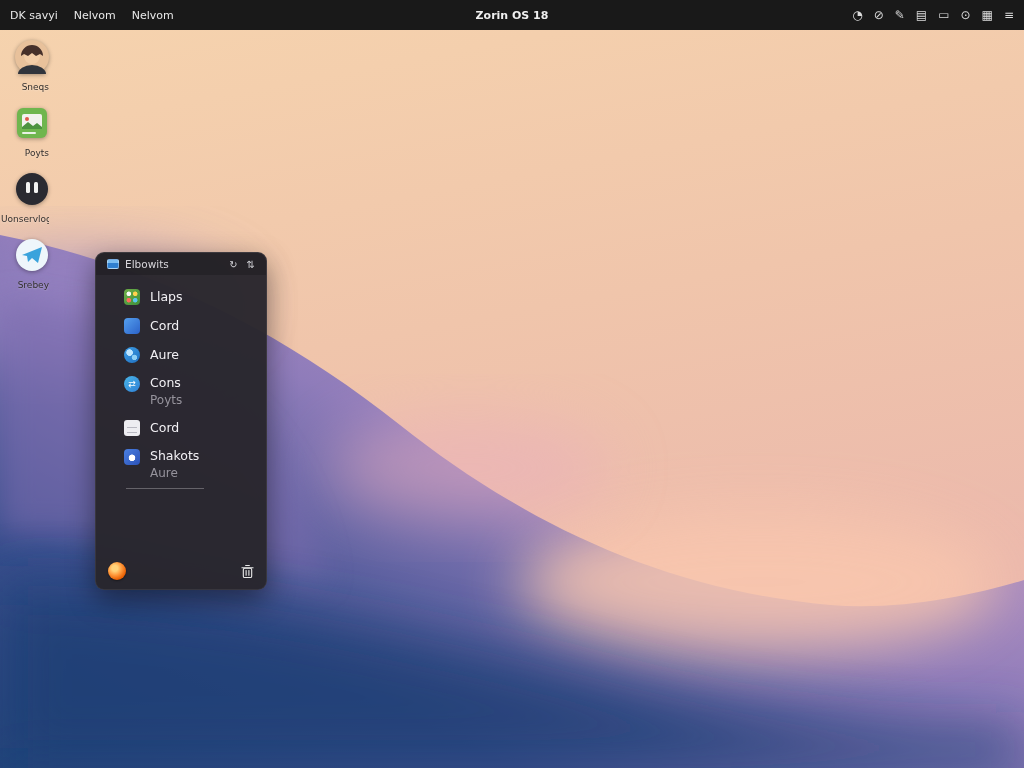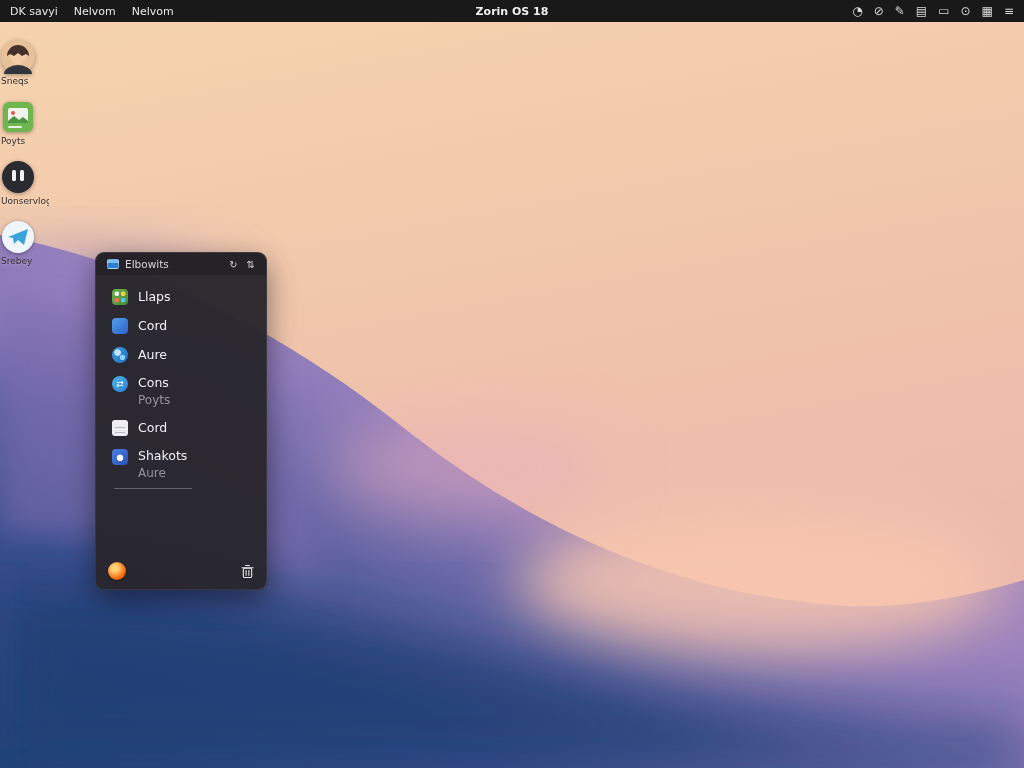--- a/index.html
+++ b/index.html
@@ -6,38 +6,38 @@
   html,body { margin:0; padding:0; }
   body {
     width:1024px; height:768px; overflow:hidden; position:relative;
     font-family:"DejaVu Sans","Liberation Sans",sans-serif;
     background:#e9c0aa;
   }
   
   .wallpaper { position:absolute; inset:0; z-index:0; }
   
   .topbar {
-    position:absolute; top:0; left:0; right:0; height:22px; z-index:20;
+    position:absolute; top:0; left:0; right:0; height:30px; z-index:20;
     background:#191919; color:#e3e3e3; display:flex; align-items:center;
     font-size:11px;
   }
   .topbar-left { display:flex; gap:16px; padding-left:10px; }
   .tmenu { cursor:default; color:#e8e8e8; }
   .topbar-title {
     position:absolute; left:50%; transform:translateX(-50%);
     font-weight:bold; color:#f0f0f0; font-size:11px;
   }
   .topbar-right { margin-left:auto; display:flex; gap:11px; padding-right:10px; font-size:12px; color:#dcdcdc; }
   .ticon { line-height:22px; }
   
   .desktop-icons {
     position:absolute; left:1px; top:40px; z-index:5;
     display:flex; flex-direction:column; gap:13px; width:48px;
   }
-  .dicon { display:flex; flex-direction:column; align-items:flex-start; gap:3px; cursor:default; }
+  .dicon { display:flex; flex-direction:column; align-items:flex-end; gap:9px; cursor:default; }
   .dicon svg { display:block; filter:drop-shadow(0 1px 2px rgba(0,0,0,.35)); }
   .dicon .dlabel {
     font-size:9px; color:#33302e; text-align:center; line-height:1.1;
     max-width:48px; text-shadow:0 1px 2px rgba(255,255,255,.3);
     overflow:hidden; white-space:nowrap;
   }
   
   .app-menu {
     position:absolute; left:95px; top:252px; width:172px; height:338px; z-index:15;
     background:rgba(40,38,44,0.97); border:1px solid rgba(255,255,255,.07);
@@ -48,21 +48,21 @@
     height:22px; display:flex; align-items:center; gap:6px; padding:0 11px;
     background:rgba(0,0,0,.18); border-radius:9px 9px 0 0;
     font-size:10.5px; color:#d8d6db;
   }
   .mh-window-icon {
     width:12px; height:10px; border-radius:2px; flex:none;
     background:linear-gradient(180deg,#7bbdf2 0 3px,#2f7fd0 3px);
     border:1px solid rgba(255,255,255,.35);
   }
   .mh-actions { margin-left:auto; display:flex; gap:9px; font-size:10px; color:#cfcfd4; }
-  .menu-items { padding:7px 4px 0; display:flex; flex-direction:column; }
+  .menu-items { padding:7px 16px 0; display:flex; flex-direction:column; }
   .mrow { display:flex; align-items:center; gap:10px; padding:6px 12px; cursor:default; }
   .mi-icon { width:16px; height:16px; border-radius:4px; flex:none; align-self:flex-start; margin-top:1px; }
   .mi-text { display:flex; flex-direction:column; }
   .mi-label { font-size:12.5px; color:#f2f0f4; }
   .mi-sub { font-size:12px; color:#96939c; margin-top:3px; }
   .mi-chevron { margin-left:auto; color:#cfcfd4; font-size:13px; }
   .mdivider { height:1px; width:78px; background:rgba(255,255,255,.28); margin:2px 0 2px 14px; }
   
   .ic-apps {
     background-image:

